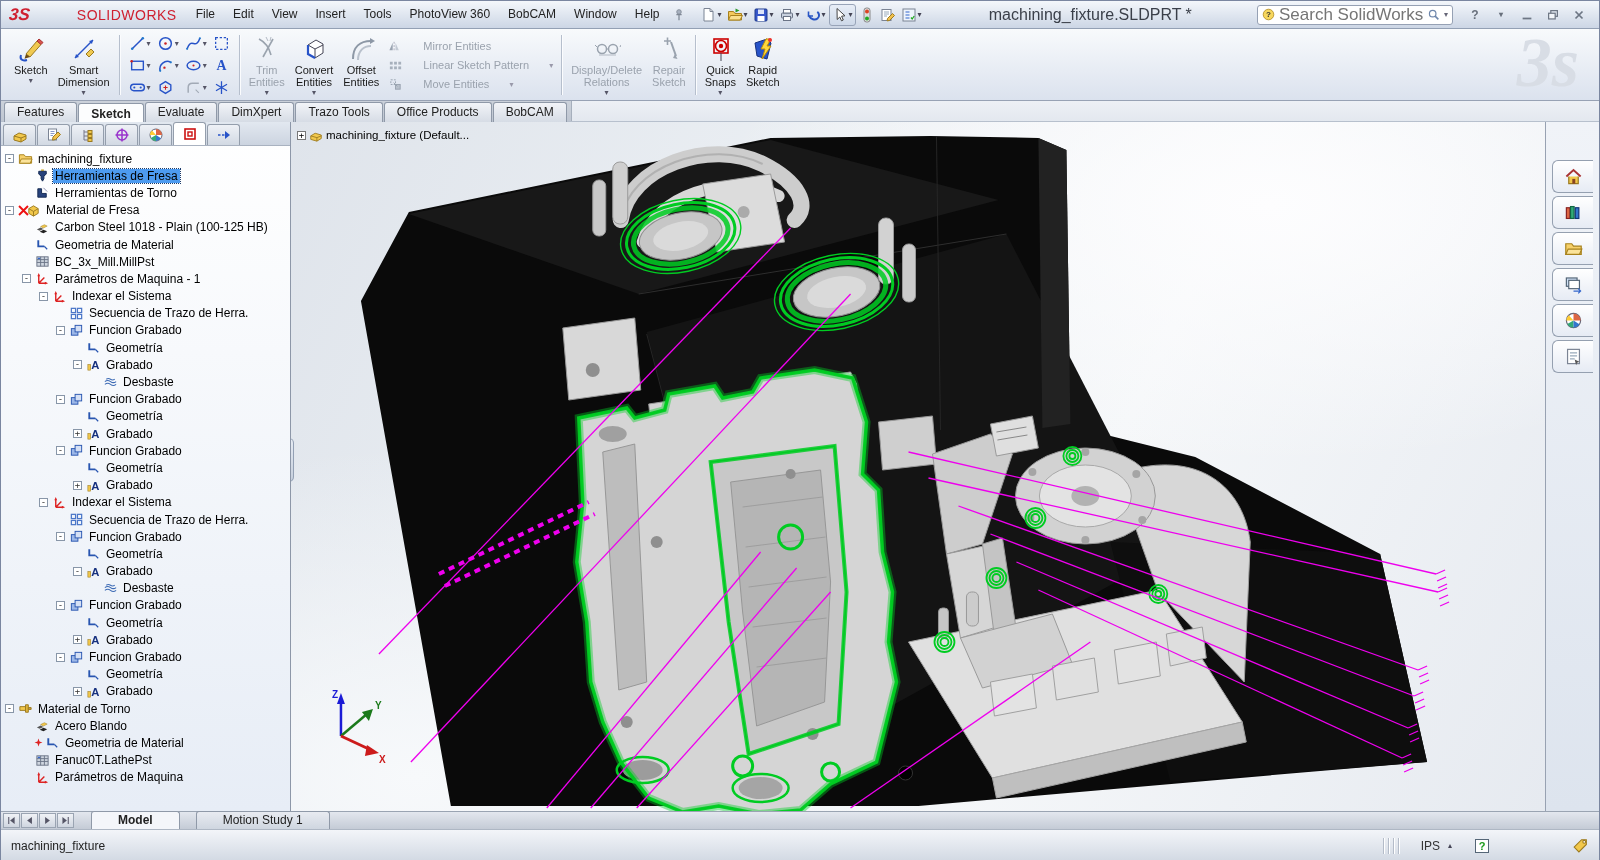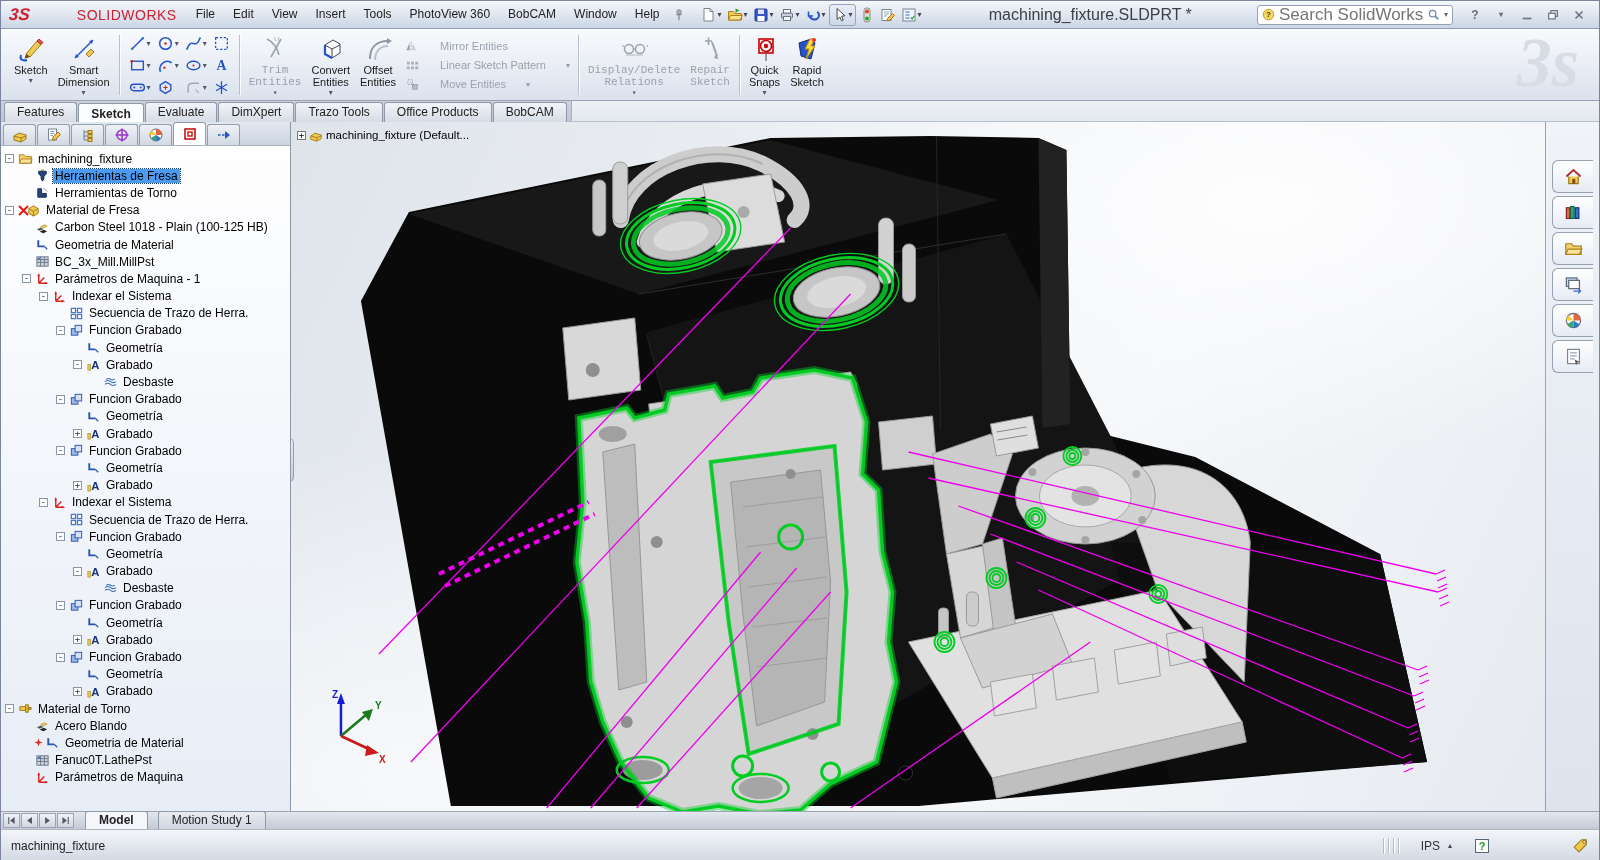--- a/index.html
+++ b/index.html
@@ -25,21 +25,21 @@
 #searchbox .car{font-size:8px;color:#667;}
 #win-btns{display:flex;align-items:center;gap:6px;margin-left:10px;padding-right:4px;}
 #win-btns .wb{display:flex;align-items:center;justify-content:center;width:20px;height:18px;color:#68707c;font-weight:bold;}
 
 #ribbon{height:72px;background:linear-gradient(#f8fafc,#dbe2ee);border-bottom:1px solid #98a2b4;display:flex;align-items:stretch;padding:2px 2px 1px 8px;position:relative;}
 #watermark{position:absolute;right:20px;top:-6px;font-size:70px;font-style:italic;font-weight:bold;color:#d8dde5;pointer-events:none;font-family:"Liberation Serif",serif;}
 .bigbtn{display:flex;flex-direction:column;align-items:center;padding:3px 5px 1px;color:#1a1a1a;border-radius:3px;}
 .bigbtn .bicon{height:30px;display:flex;align-items:center;justify-content:center;}
 .bigbtn .blabel{font-size:11px;line-height:12px;text-align:center;white-space:pre-line;}
 .bigbtn .bcaret{font-size:8px;color:#556;height:9px;line-height:9px;}
-.bigbtn.dis{color:#9aa2ad;font-family:Liberation Mono, monospace;}
+.bigbtn.dis{color:#9aa2ad;}
 .rsep{width:1px;background:#b6bfcd;margin:4px 4px;box-shadow:1px 0 0 #fbfcfe;}
 #entity-grid{display:grid;grid-template-columns:repeat(4,auto);grid-auto-rows:22px;align-content:center;column-gap:2px;padding:0 3px;}
 .ecell{display:flex;align-items:center;gap:1px;padding:1px 2px;}
 .ecell .car{font-size:8px;color:#556;}
 .stack{display:flex;flex-direction:column;justify-content:center;gap:4px;padding:0 4px;}
 .stackrow{display:flex;align-items:center;gap:20px;font-size:11px;color:#9aa2ad;white-space:nowrap;}
 .stackrow .car{font-size:8px;color:#99a;}
 
 #tabrow{height:21px;background:linear-gradient(#edf0f5,#e3e8ef);display:flex;align-items:flex-end;border-bottom:1px solid #b7c0cd;}
 #cmdtabs{display:flex;align-items:flex-start;background:linear-gradient(#ccd2db,#bfc6d1);padding:2px 3px 0 3px;height:21px;border-right:1px solid #a6afbc;}
@@ -71,21 +71,21 @@
 
 #headsup{position:absolute;left:500px;top:-17px;display:flex;align-items:center;gap:3px;z-index:5;}
 .hbtn{display:flex;align-items:center;padding:1px;}
 #splitter{position:absolute;left:-8px;top:316px;width:11px;height:44px;background:linear-gradient(#e6ebf3,#c6cfdd);border:1px solid #93a0b4;border-left:none;border-radius:0 5px 5px 0;display:flex;align-items:center;justify-content:center;z-index:6;}
 
 #taskpane{width:54px;background:linear-gradient(#f0f3f8,#dde4ee);border-left:1px solid #98a2b2;padding-top:38px;display:flex;flex-direction:column;gap:3px;flex:none;}
 .tptab{width:41px;height:33px;margin-left:6px;background:linear-gradient(#ffffff,#e6ebf4);border:1px solid #95a0b0;border-right:none;border-radius:6px 0 0 6px;display:flex;align-items:center;justify-content:center;}
 
 #mstabs{height:18px;background:linear-gradient(#e3e7ee,#c4cbd6);border-top:1px solid #9aa4b2;display:flex;align-items:flex-end;padding-left:2px;}
 .navbtn{width:17px;height:15px;margin:0 1px 1px 0;background:linear-gradient(#f0f2f6,#cfd6e0);border:1px solid #9aa4b2;display:flex;align-items:center;justify-content:center;}
-.mtab{padding:1px 13px 2px;border:1px solid #8f99a8;border-bottom:none;background:linear-gradient(#e8ebf1,#cfd6e0);border-radius:3px 3px 0 0;margin-left:10px;white-space:nowrap;font-size:12px;color:#222;}
+.mtab{padding:1px 26px 2px;border:1px solid #8f99a8;border-bottom:none;background:linear-gradient(#e8ebf1,#cfd6e0);border-radius:3px 3px 0 0;margin-left:16px;white-space:nowrap;font-size:12px;color:#222;}
 .mtab.active{background:#f4f6fa;font-weight:bold;}
 
 #statusbar{height:32px;background:linear-gradient(#f3f5f9,#d2d9e3);display:flex;align-items:center;padding:0 10px;border-top:1px solid #aeb7c4;}
 #status-left{color:#222;}
 #status-right{margin-left:auto;display:flex;align-items:center;gap:8px;justify-content:center;}
 .grip{display:flex;gap:4px;margin-right:14px;}
 .grip i{width:1px;height:16px;background:#b4bcc9;box-shadow:1px 0 0 #fff;}
 #units{color:#333;}
 #units-car{font-size:8px;color:#445;}
 #tag-wrap{margin-left:74px;display:flex;}

